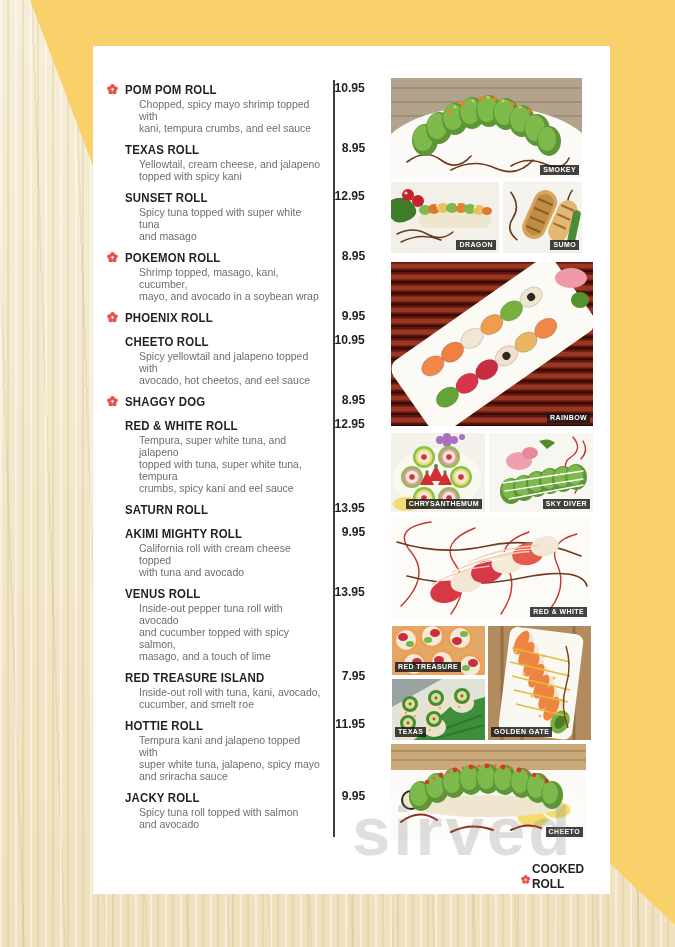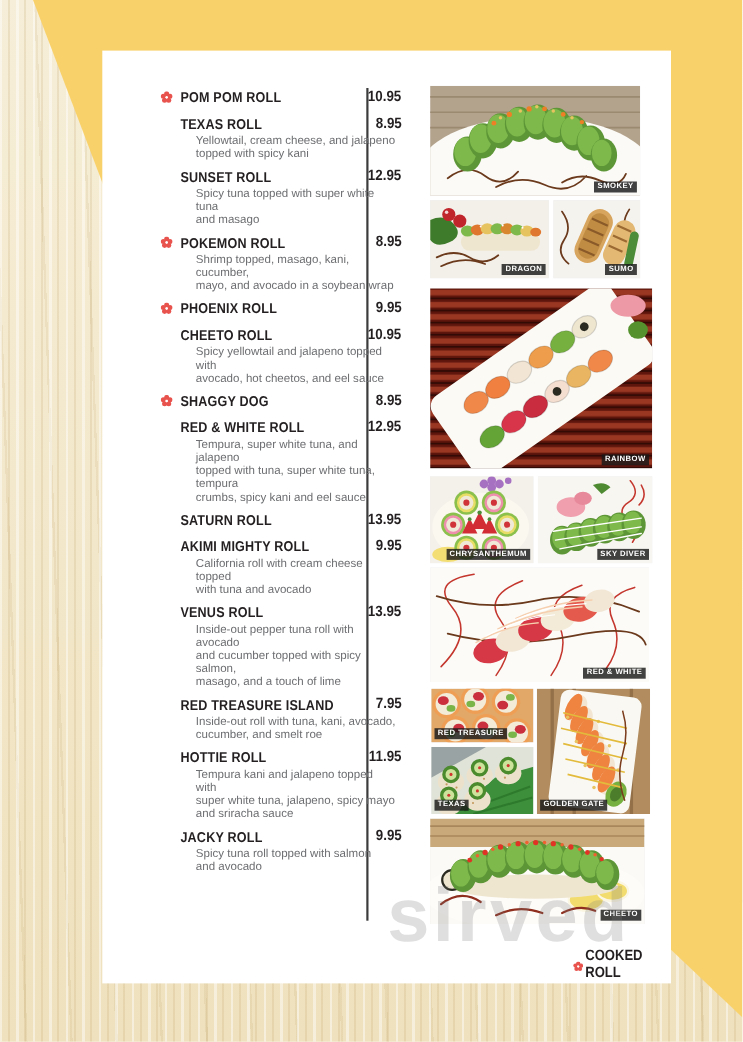--- a/index.html
+++ b/index.html
@@ -23,21 +23,21 @@
   }
   
   .card {
     position:absolute; left:93px; top:46px; width:517px; height:848px;
     background:#ffffff;
   }
 
   
   .menu-col { position:absolute; left:0; top:34px; width:280px; }
   .divider  { position:absolute; left:240px; top:34px; width:2px; height:757px; background:#3c3c3c; }
-  .m-item   { position:relative; margin-bottom:6px;margin-left:39px; }
+  .m-item   { position:relative; margin-bottom:6px; }
   .m-flower { position:absolute; left:14px; top:1px; width:11px; height:11px; }
   .m-name   { display:inline-block; margin-left:32px; transform:scaleX(.88); transform-origin:0 50%;
               font-size:13px; line-height:14px; font-weight:bold; letter-spacing:.2px; color:#231f20; }
   .m-desc   { margin-left:46px; width:182px; font-size:10.5px; line-height:12px; color:#6d6e71; white-space:pre-line; }
   .m-price  { position:absolute; right:8px; top:0; font-size:13.5px; font-weight:bold; color:#231f20;
               transform:scaleX(.9); transform-origin:100% 50%; }
 
   
   .ph { position:absolute; overflow:hidden; background:#eee; }
   .ph svg { display:block; width:100%; height:100%; }
@@ -76,20 +76,22 @@
               <g fill="#e8534e">
                 <circle cx="12" cy="5" r="5"></circle>
                 <circle cx="18.6" cy="9.8" r="5"></circle>
                 <circle cx="16.1" cy="17.6" r="5"></circle>
                 <circle cx="7.9" cy="17.6" r="5"></circle>
                 <circle cx="5.4" cy="9.8" r="5"></circle>
               </g>
               <circle cx="12" cy="12" r="2.4" fill="#fff"></circle>
             </svg></span>
         <span class="m-name">POM POM ROLL</span>
+        <div class="m-desc">Chopped, spicy mayo shrimp topped with
+kani, tempura crumbs, and eel sauce</div>
         <span class="m-price">10.95</span>
       </div>
 
       <div class="m-item">
         <span class="m-name">TEXAS ROLL</span>
         <div class="m-desc">Yellowtail, cream cheese, and jalapeno
 topped with spicy kani</div>
         <span class="m-price">8.95</span>
       </div>
 

